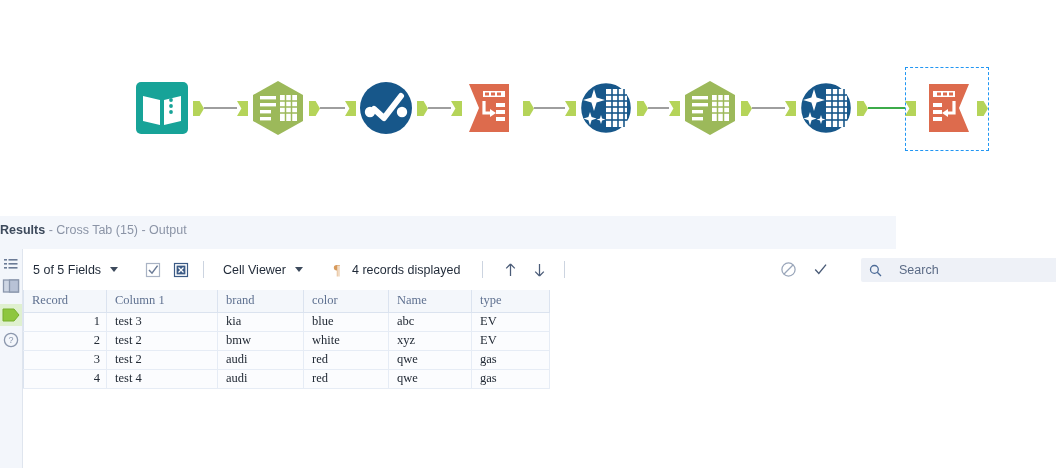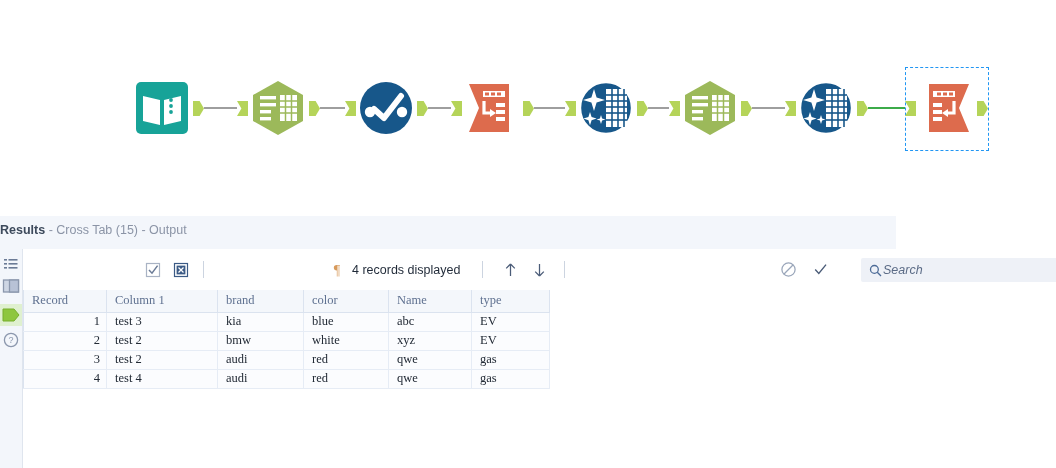--- a/index.html
+++ b/index.html
@@ -37,21 +37,21 @@
 
   .res-body{position:absolute;left:22px;top:33px;width:1034px;height:219px;background:#ffffff;border-left:1px solid #dfe5ee;}
 
   .toolbar{position:absolute;left:0;top:0;width:1034px;height:41px;background:#ffffff;border-bottom:1px solid #e3e9f2;}
   .tb{position:absolute;top:0;height:41px;display:flex;align-items:center;}
   .tb-label{font-size:12.5px;color:#1f2937;white-space:nowrap;}
   .caret{width:0;height:0;border-left:4px solid transparent;border-right:4px solid transparent;border-top:5px solid #3d4a5c;margin:0 0 0 0;}
   .sep{width:1px;height:17px;background:#ccd4e0;}
 
   .searchbox{position:absolute;top:9px;height:24px;background:#eef1f7;border-radius:2px;display:flex;align-items:center;padding:0 8px;box-sizing:border-box;}
-  .searchbox .sp{font-size:12.5px;color:#5b6b86;margin-left:1px;font-style:italic;}
+  .searchbox .sp{font-size:12.5px;color:#5b6b86;margin-left:17px;}
 
   
   .grid{position:absolute;left:0;top:41px;width:1034px;height:178px;background:#ffffff;font-family:Liberation Serif, serif;}
   table.dg{border-collapse:collapse;table-layout:fixed;position:absolute;left:0;top:0;}
   table.dg th{
     background:#f4f7fb;color:#5f7190;font-weight:normal;font-size:12.5px;
     text-align:left;padding:0 0 0 8px;height:22px;
     border-right:1px solid #dbe3ef;border-bottom:1px solid #dbe3ef;
     box-sizing:border-box;
   }
@@ -269,40 +269,50 @@
           <circle cx="9" cy="9" r="6.6" fill="none" stroke="#8b97ad" stroke-width="1.3"></circle>
           <text x="9" y="12.4" font-size="9" fill="#8b97ad" text-anchor="middle" font-family="Liberation Sans, sans-serif">?</text>
         </svg>
       </div>
     </div>
 
     <div class="res-body">
 
       <div class="toolbar">
 
+        <div class="tb" style="left:10px;">
+          <span class="tb-label">5 of 5 Fields</span>
+          <span style="width:9px;"></span>
+          <span class="caret"></span>
+        </div>
 
         <div class="tb" style="left:122px;">
           <svg width="16" height="16" viewBox="0 0 16 16">
             <rect x="1.5" y="1.5" width="13" height="13" fill="#ffffff" stroke="#a9b3c4" stroke-width="1.2"></rect>
             <path d="M4 8 L7 11.2 L12.6 3.6" fill="none" stroke="#6b7b96" stroke-width="1.5"></path>
           </svg>
         </div>
 
         <div class="tb" style="left:150px;">
           <svg width="16" height="16" viewBox="0 0 16 16">
             <rect x="1.5" y="1.5" width="13" height="13" fill="#ffffff" stroke="#3b5a85" stroke-width="1.2"></rect>
             <rect x="3.6" y="3.6" width="8.8" height="8.8" fill="#3b5a85"></rect>
             <path d="M5.5 5.5 L10.5 10.5 M10.5 5.5 L5.5 10.5" stroke="#ffffff" stroke-width="1.3"></path>
           </svg>
         </div>
 
         <div class="tb" style="left:180px;">
             <span class="sep"></span>
           </div>
 
+        <div class="tb" style="left:200px;">
+          <span class="tb-label">Cell Viewer</span>
+          <span style="width:9px;"></span>
+          <span class="caret"></span>
+        </div>
 
         <div class="tb" style="left:307px;">
           <svg width="14" height="16" viewBox="0 0 14 16">
             <text x="7" y="13" font-size="14" fill="#d79a5b" text-anchor="middle" font-family="Liberation Serif, serif">¶</text>
           </svg>
         </div>
 
         <div class="tb" style="left:329px;">
           <span class="tb-label">4 records displayed</span>
         </div>

